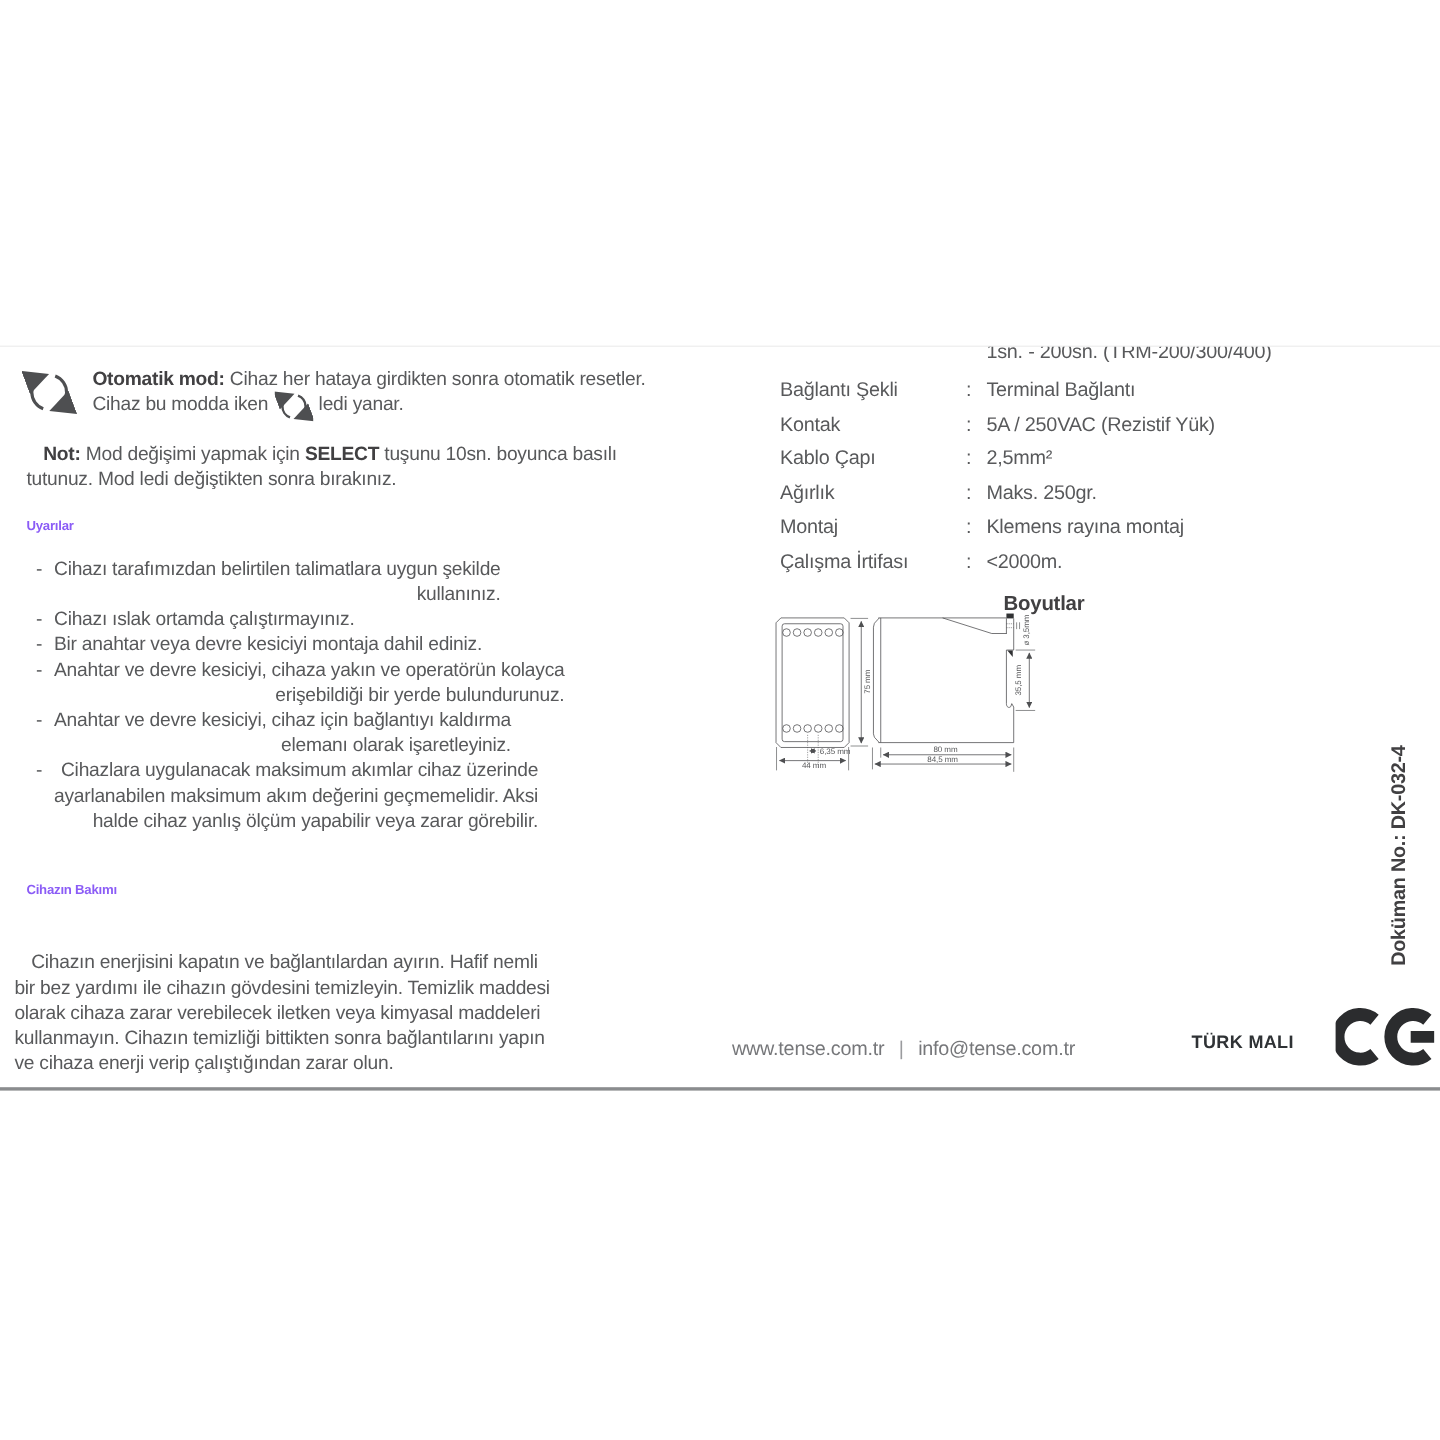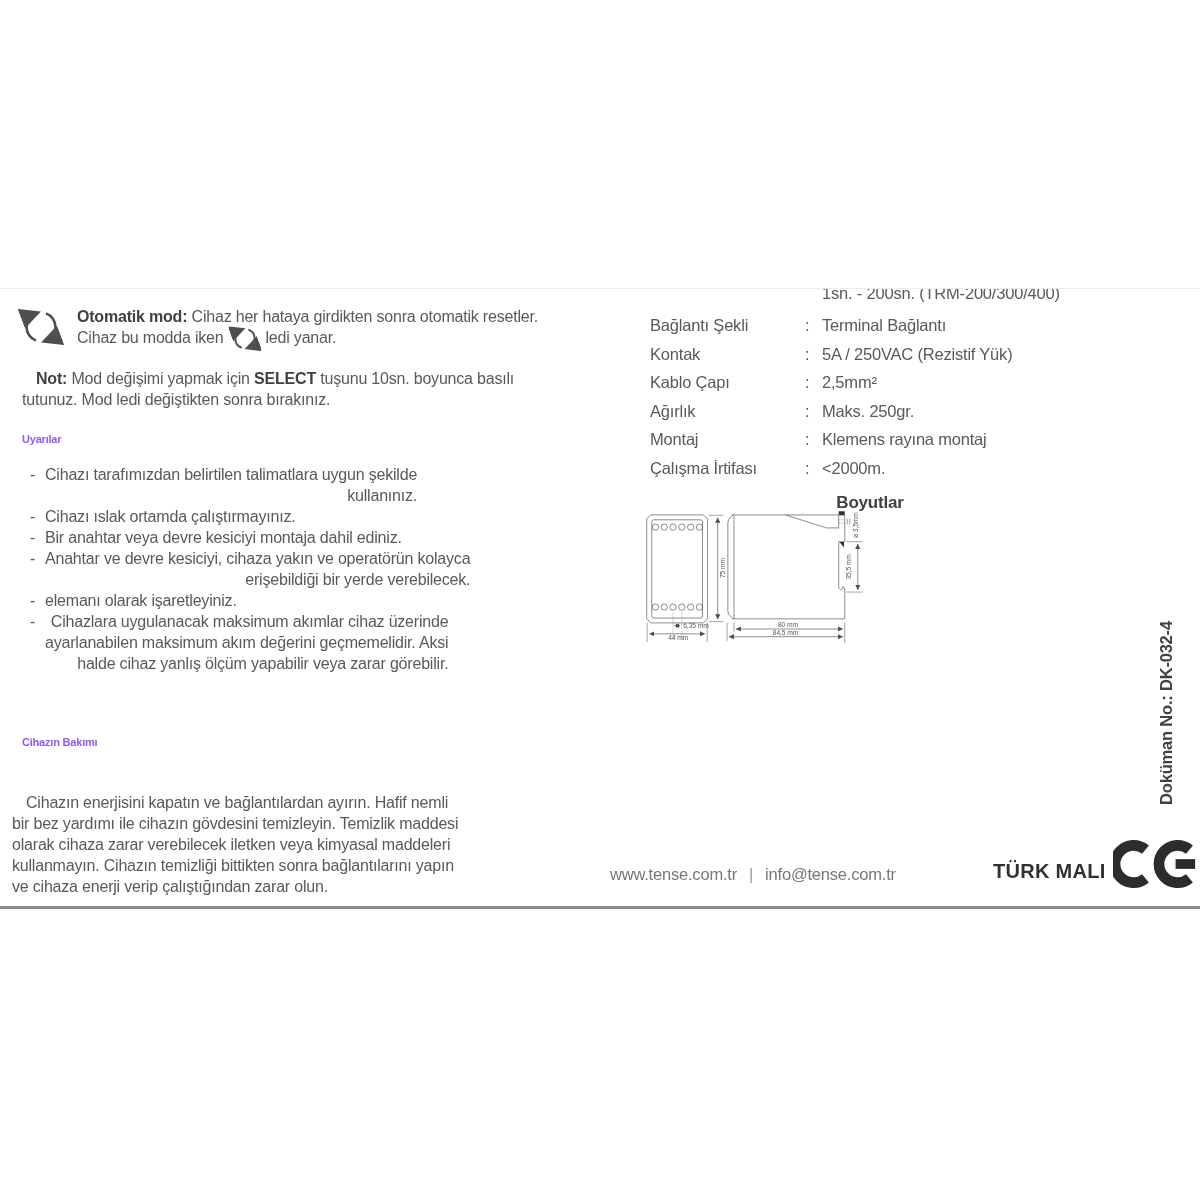--- a/index.html
+++ b/index.html
@@ -23,21 +23,21 @@
   .specrow{position:relative;height:28.5px;}
   .speclabel{position:absolute;left:0;top:0;font-size:16.5px;white-space:nowrap;}
   .speccolon{position:absolute;left:155px;top:0;font-size:16.5px;}
   .specvalue{position:absolute;left:172px;top:0;font-size:16.5px;white-space:nowrap;}
   .partialspec{position:absolute;left:822px;top:-5px;font-size:16.5px;white-space:nowrap;}
   .boyutlar{position:absolute;left:795px;top:204px;width:150px;text-align:center;font-size:17px;font-weight:bold;color:#414042;}
   .docno{position:absolute;left:1067px;top:414px;width:200px;height:20px;text-align:center;
          font-size:16.5px;font-weight:bold;color:#414042;transform:rotate(-90deg);white-space:nowrap;}
   .footer-links{position:absolute;left:610px;top:576px;display:flex;font-size:16.5px;color:#76777a;white-space:nowrap;}
   .footer-links .sep{margin:0 12px;color:#9a9b9e;}
-  .turkmali{position:absolute;left:993px;top:571px;font-size:20px;font-weight:bold;color:#2f3235;letter-spacing:0.3px;}
+  .turkmali{position:absolute;left:993px;top:571px;font-size:15px;font-weight:bold;color:#2f3235;letter-spacing:0.3px;}
   .ce{position:absolute;left:1113px;top:549px;}
   .bottomrule{position:absolute;left:0;top:617px;width:1200px;height:3px;background:#8a8c8e;}
   .mod-icon-wrap{position:absolute;left:16px;top:13px;}
   .para1{position:absolute;left:77px;top:17px;width:520px;}
   .notepara{position:absolute;left:22px;top:79px;width:565px;}
   .uyarilar-h{position:absolute;left:22px;top:144px;}
   .bakimi-h{position:absolute;left:22px;top:447px;}
   .bakimi-p{position:absolute;left:12px;top:481px;width:565px;margin-top:22px;}
   .drawing{position:absolute;left:595px;top:217px;}
   svg text{letter-spacing:-0.2px;}
@@ -98,26 +98,27 @@
       <div class="bullet">
         <span class="dash">-</span>
         <div>
             <div class="bline">Bir anahtar veya devre kesiciyi montaja dahil ediniz.</div>
           </div>
       </div>
       <div class="bullet">
         <span class="dash">-</span>
         <div>
             <div class="bline">Anahtar ve devre kesiciyi, cihaza yakın ve operatörün kolayca</div>
-            <div class="bline">erişebildiği bir yerde verebilecek.</div>
-          </div>
-      </div>
-      <div class="bullet">
-        <span class="dash">-</span>
-        <div>
+            <div class="bline">erişebildiği bir yerde bulundurunuz.</div>
+          </div>
+      </div>
+      <div class="bullet">
+        <span class="dash">-</span>
+        <div>
+            <div class="bline">Anahtar ve devre kesiciyi, cihaz için bağlantıyı kaldırma</div>
             <div class="bline">elemanı olarak işaretleyiniz.</div>
           </div>
       </div>
       <div class="bullet">
         <span class="dash">-</span>
         <div>
             <div class="bline">Cihazlara uygulanacak maksimum akımlar cihaz üzerinde</div>
             <div class="bline">ayarlanabilen maksimum akım değerini geçmemelidir. Aksi</div>
             <div class="bline">halde cihaz yanlış ölçüm yapabilir veya zarar görebilir.</div>
           </div>

